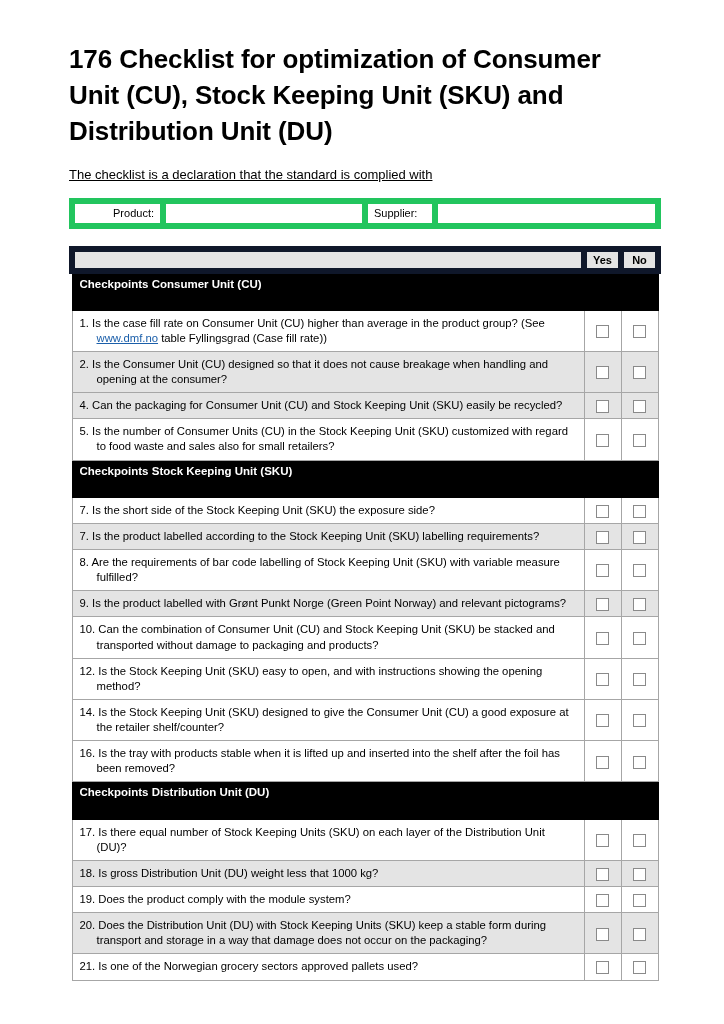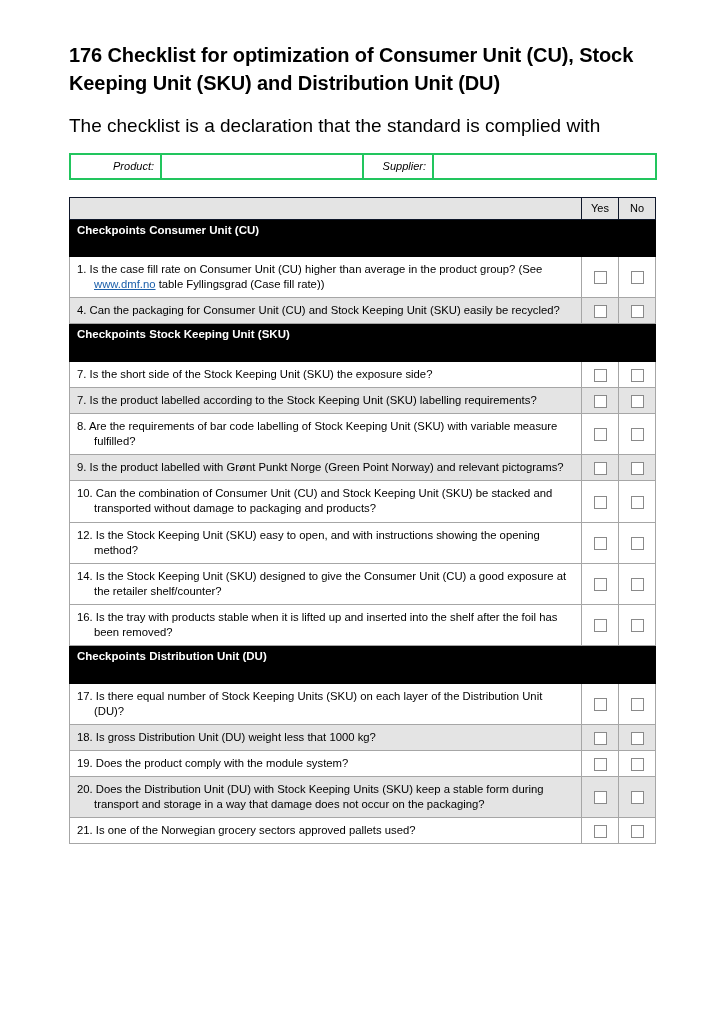--- a/index.html
+++ b/index.html
@@ -14,79 +14,79 @@
     font-family: "Liberation Sans", sans-serif;
     color: #000000;
     position: relative;
     overflow: hidden;
   }
   .page {
     padding: 42px 69px 0 69px;
     width: 724px;
   }
   h1.doc-title {
-    font-size: 20px;
+    font-size: 26px;
     line-height: 1.38;
     font-weight: bold;
     margin: 0 0 17px 0;
     letter-spacing: -0.1px;
   }
   p.doc-subtitle {
-    font-size: 19px;
+    font-size: 13px;
     margin: 0 0 14px 0;
     line-height: 1.3;
+    text-decoration: underline;
   }
 
   
   table.meta-table {
     width: 586px;
     border-collapse: collapse;
     margin-bottom: 17px;
     table-layout: fixed;
   }
   table.meta-table td {
-    border: 2px solid #22c55e;
+    border: 6px solid #22c55e;
     height: 25px;
     font-size: 11px;
     padding: 2px 6px;
     vertical-align: middle;
-    font-style: italic;
   }
   td.meta-label {
     text-align: right;
     width: 91px;
     white-space: nowrap;
   }
   td.meta-value { width: 202px; }
   td.meta-label2 {
-    text-align: right;
+    text-align: left;
     width: 70px;
     white-space: nowrap;
     margin-left: 40px;
   }
   td.meta-value2 { width: 223px; }
 
   
   table.checklist {
     width: 586px;
     border-collapse: collapse;
     table-layout: fixed;
   }
   table.checklist td, table.checklist th {
     border: 1px solid #a6a6a6;
     padding: 0;
   }
   tr.head-row th {
     background: #e4e4e4;
     font-size: 11px;
-    font-weight: normal;
+    font-weight: bold;
     height: 22px;
     text-align: center;
     vertical-align: middle;
-    border: 1px solid #0f172a;
+    border: 6px solid #0f172a;
   }
   th.col-q { width: 512px; background: #e4e4e4; }
   th.col-yes { width: 37px; }
   th.col-no  { width: 37px; }
 
   tr.section-row td {
     background: #000000;
     color: #ffffff;
     font-weight: bold;
     font-size: 11.5px;
@@ -162,21 +162,35 @@
         </tr>
         <tr class="item-row plain">
           <td class="q-cell">
             <span class="q-text">1. Is the case fill rate on Consumer Unit (CU) higher than average in the product group? (See <span class="q-link">www.dmf.no</span> table Fyllingsgrad (Case fill rate))</span>
           </td>
           <td class="cb-cell"><span class="checkbox"></span></td>
           <td class="cb-cell"><span class="checkbox"></span></td>
         </tr>
         <tr class="item-row shaded">
           <td class="q-cell">
+            <span class="q-text">2. Is the Consumer Unit (CU) designed so that it does not cause breakage when handling and opening at the consumer?</span>
+          </td>
+          <td class="cb-cell"><span class="checkbox"></span></td>
+          <td class="cb-cell"><span class="checkbox"></span></td>
+        </tr>
+        <tr class="item-row shaded">
+          <td class="q-cell">
             <span class="q-text">4. Can the packaging for Consumer Unit (CU) and Stock Keeping Unit (SKU) easily be recycled?</span>
+          </td>
+          <td class="cb-cell"><span class="checkbox"></span></td>
+          <td class="cb-cell"><span class="checkbox"></span></td>
+        </tr>
+        <tr class="item-row plain">
+          <td class="q-cell">
+            <span class="q-text">5. Is the number of Consumer Units (CU) in the Stock Keeping Unit (SKU) customized with regard to food waste and sales also for small retailers?</span>
           </td>
           <td class="cb-cell"><span class="checkbox"></span></td>
           <td class="cb-cell"><span class="checkbox"></span></td>
         </tr>
         <tr class="section-row">
           <td colspan="3">Checkpoints Stock Keeping Unit (SKU)</td>
         </tr>
         <tr class="item-row plain">
           <td class="q-cell">
             <span class="q-text">7. Is the short side of the Stock Keeping Unit (SKU) the exposure side?</span>

